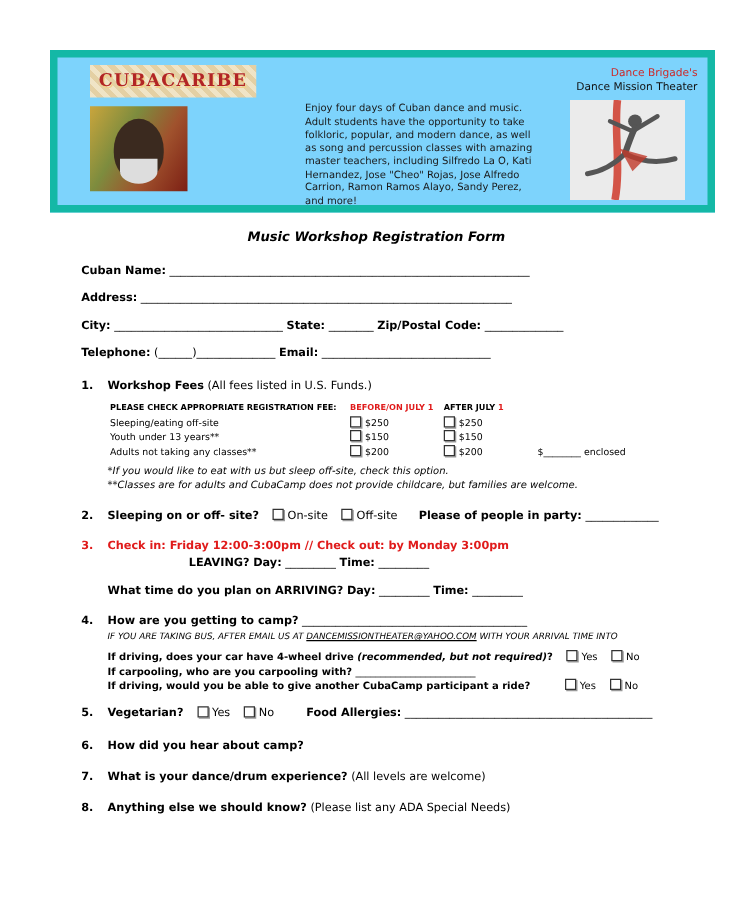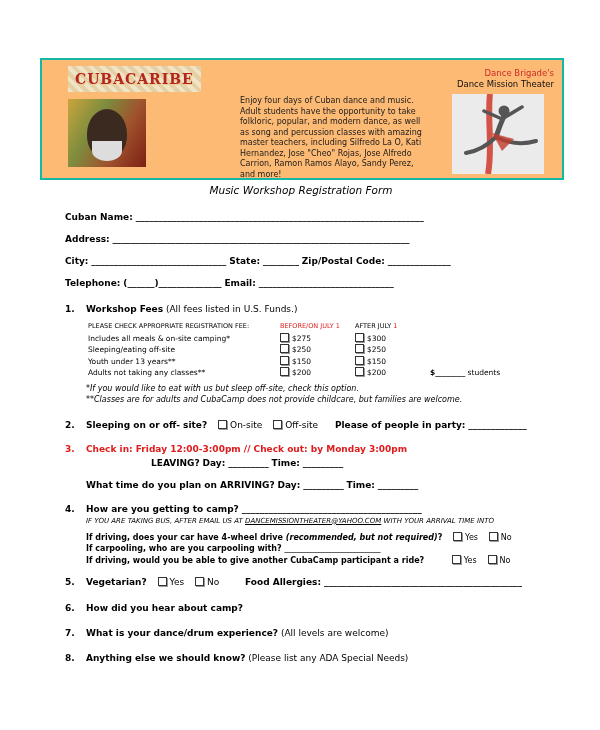--- a/index.html
+++ b/index.html
@@ -1,47 +1,47 @@
 <!DOCTYPE html>
 <html><head>
 <meta charset="utf-8">
 <style>
   html,body{margin:0;padding:0}
   body{width:600px;height:730px;background:#fff;font-family:"DejaVu Sans",sans-serif;color:#000;overflow:hidden}
   .page{position:relative;width:600px;height:730px;background:#fff}
 
   
-  .header-box{position:absolute;left:40px;top:58px;width:520px;height:118px;border:2px solid #14b8a6;display:flex;background:#fdba74}
+  .header-box{position:absolute;left:40px;top:40px;width:520px;height:118px;border:6px solid #14b8a6;display:flex;background:#7dd3fc}
   .hb-left{width:158px;padding:6px 2px 4px 26px}
   .logo{display:inline-block;font-family:"DejaVu Serif",serif;font-weight:bold;font-size:14px;color:#b22525;letter-spacing:1px;background:repeating-linear-gradient(45deg,#f0e4c6 0 4px,#e4d0a4 4px 8px);padding:5px 7px;text-shadow:1px 1px 0 #f2cf8a}
   .photo{width:78px;height:68px;margin-top:7px;position:relative;overflow:hidden;background:linear-gradient(120deg,#caa53c 0%,#7d8c3e 35%,#a0522d 65%,#7c1f14 100%)}
   .photo::before{content:"";position:absolute;left:19px;top:10px;width:40px;height:50px;border-radius:50% 50% 46% 46%;background:#3b2a1f}
   .photo::after{content:"";position:absolute;left:24px;top:42px;width:30px;height:20px;border-radius:0 0 50% 50%;background:#ddd}
   .hb-mid{flex:1;padding:36px 12px 6px 12px;font-size:8px;line-height:10.5px;color:#1a1a1a}
   .hb-right{width:112px;padding:8px 8px 4px 0;text-align:right}
   .brand1{color:#cc2a2a;font-size:8.5px;line-height:11px}
   .brand2{color:#111;font-size:8.5px;line-height:11px}
   .dancer{width:92px;height:80px;margin:4px auto 0 auto}
 
   
   .content{position:absolute;left:65px;top:184px;width:497px;font-size:9px;color:#000}
-  .title{text-align:center;font-weight:normal;font-style:italic;font-size:10.5px;margin:0 0 15px -25px}
+  .title{text-align:center;font-weight:bold;font-style:italic;font-size:10.5px;margin:0 0 15px -25px}
   .b{font-weight:bold}
   .line{margin-bottom:10px;line-height:12px;white-space:nowrap}
-  .blank{font-weight:bold;letter-spacing:0}
+  .blank{font-weight:normal;letter-spacing:0}
   .item{position:relative;padding-left:21px;line-height:12px}
   .num{position:absolute;left:0;top:0;font-weight:bold}
   .cb{display:inline-block;width:7px;height:7px;border:1px solid #333;background:#fff;box-shadow:1px 1px 0 #999;vertical-align:-1px;margin:0 3px 0 8px}
   .red{color:#e01b1b}.mb10{margin-bottom:10px}.mb12{margin-bottom:12px}.mb13{margin-bottom:13px}.mb14{margin-bottom:14px}
 
   .fee-table{margin:6px 0 4px 2px;font-size:7.5px}
   .fee-row{display:flex;line-height:11.5px;white-space:nowrap}
   .fee-desc{width:192px}
   .fee-col{width:75px}
-  .fee-head{font-weight:normal;font-size:6.5px}
+  .fee-head{font-weight:bold;font-size:6.5px}
   .fee-col .cb{margin-left:0}
   .foot{font-style:italic;font-size:8px;line-height:11px}
   .foot-last{margin-bottom:14px}
 
   .sub{margin-top:2px}
   .leaving{margin-left:65px}
   .bus{font-style:italic;font-size:7px;line-height:10px;white-space:normal;max-width:470px;margin-top:1px}
   .bus-email{text-decoration:underline}
   .qline{font-size:8px;line-height:11.5px;white-space:nowrap;font-weight:bold}
   .qgap{display:inline-block;width:14px}
@@ -111,39 +111,34 @@
         <span class="b">Workshop Fees</span><span> (All fees listed in U.S. Funds.)</span>
       </div>
 
       <div class="fee-table">
         <div class="fee-row">
           <span class="fee-desc fee-head">PLEASE CHECK APPROPRIATE REGISTRATION FEE:</span>
           <span class="fee-col fee-head red">BEFORE/ON JULY 1</span>
           <span class="fee-col fee-head"><span>AFTER JULY </span><span class="red">1</span></span>
         </div>
         <div class="fee-row">
-          <span class="fee-desc">Includes all meals &amp; on-site camping*</span>
-          <span class="fee-col"><span class="cb"></span><span>$275</span></span>
-          <span class="fee-col"><span class="cb"></span><span>$300</span></span>
-        </div>
-        <div class="fee-row">
           <span class="fee-desc">Sleeping/eating off-site</span>
           <span class="fee-col"><span class="cb"></span><span>$250</span></span>
           <span class="fee-col"><span class="cb"></span><span>$250</span></span>
         </div>
         <div class="fee-row">
           <span class="fee-desc">Youth under 13 years**</span>
           <span class="fee-col"><span class="cb"></span><span>$150</span></span>
           <span class="fee-col"><span class="cb"></span><span>$150</span></span>
         </div>
         <div class="fee-row">
           <span class="fee-desc">Adults not taking any classes**</span>
           <span class="fee-col"><span class="cb"></span><span>$200</span></span>
           <span class="fee-col"><span class="cb"></span><span>$200</span></span>
-          <span><span class="blank">$________</span> <span>students</span></span>
+          <span><span class="blank">$________</span> <span>enclosed</span></span>
         </div>
       </div>
 
       <div class="foot">*If you would like to eat with us but sleep off-site, check this option.</div>
       <div class="foot foot-last">**Classes are for adults and CubaCamp does not provide childcare, but families are welcome.</div>
     </div>
 
     <div class="item mb12">
       <span class="num">2.</span>
       <span class="b">Sleeping on or off- site?</span>

